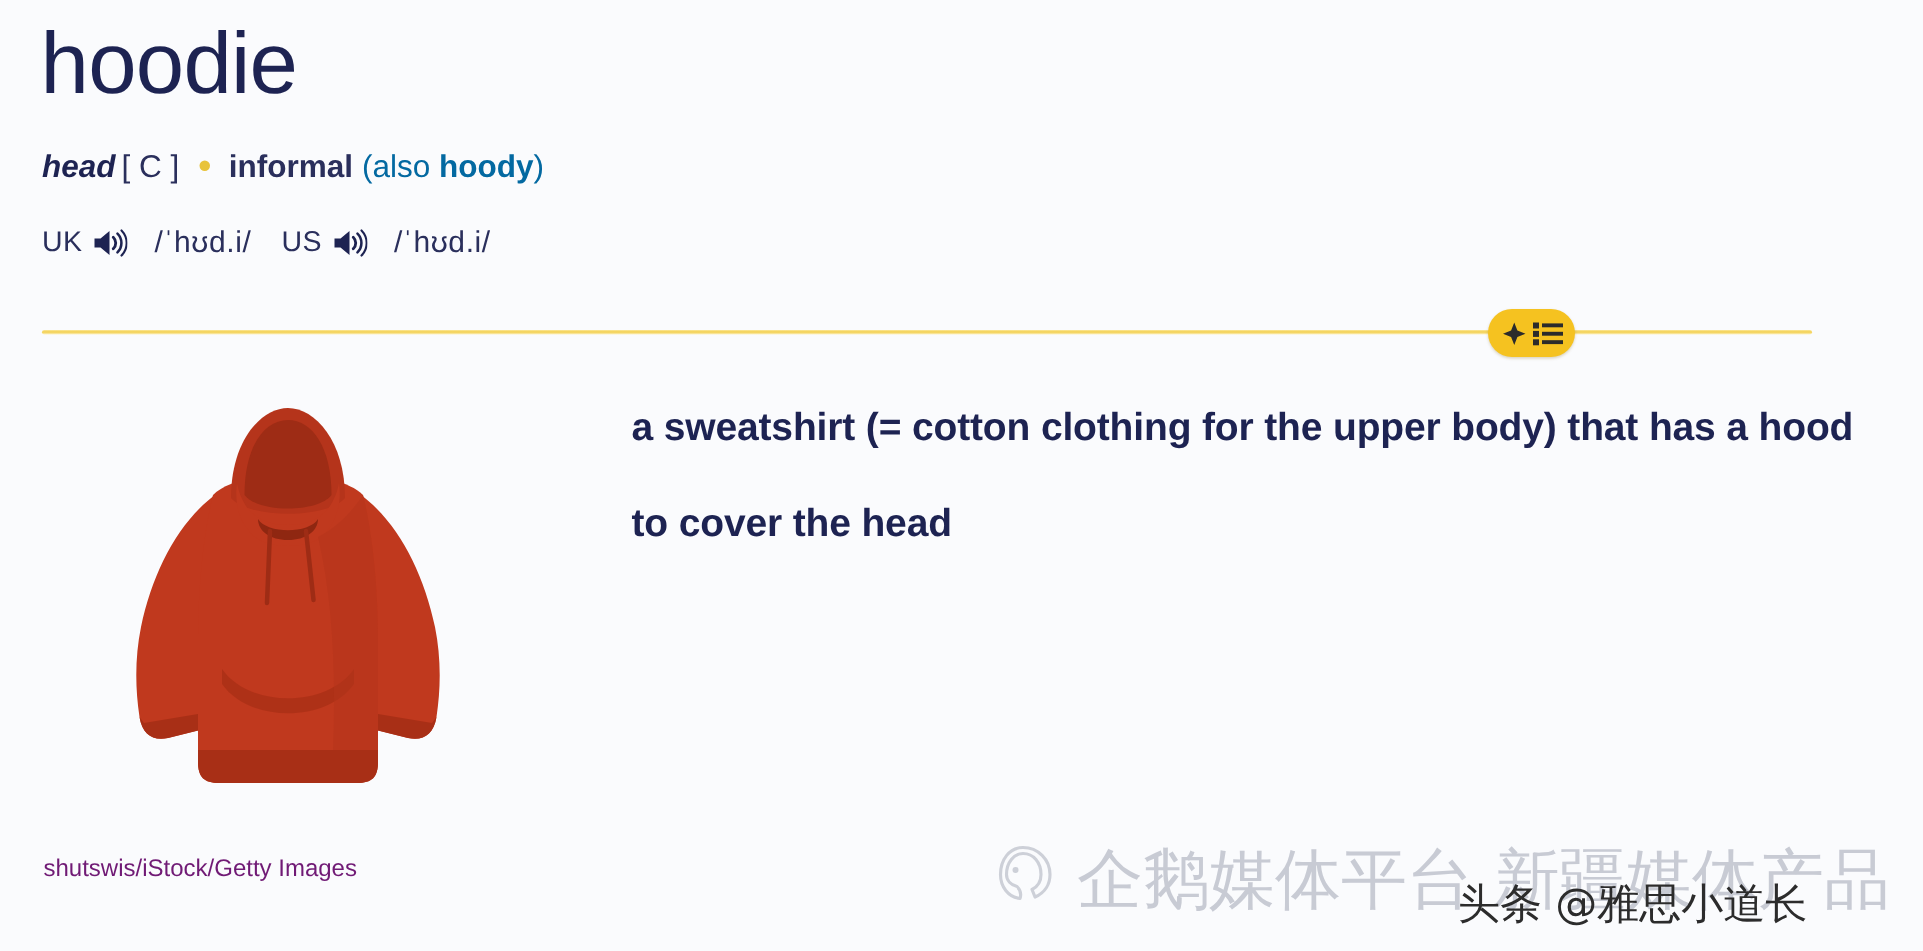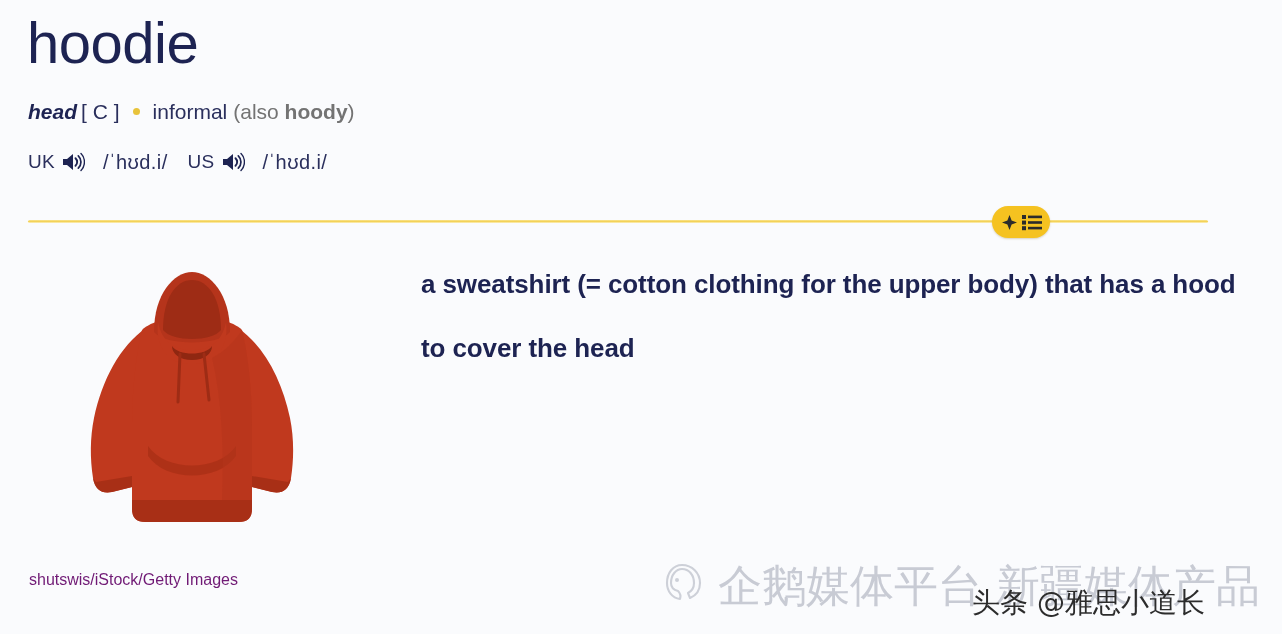--- a/index.html
+++ b/index.html
@@ -57,26 +57,26 @@
   .posline .sep-dot {
     display: inline-block;
     width: 7px;
     height: 7px;
     border-radius: 50%;
     background: #e8c33b;
     margin: 0 13px 3px 13px;
     vertical-align: middle;
   }
   .posline .register {
-    font-weight: 400;
+    font-weight: 700;
     color: #2a2f5c;
     margin-top: 47px;
   }
   .posline .alt {
-    color: #737373;
+    color: #0369a1;
     margin-left: 6px;
   }
   .posline .alt b {
     font-weight: bold;
   }
 
   
   .pronline {
     position: absolute;
     left: 28px;

